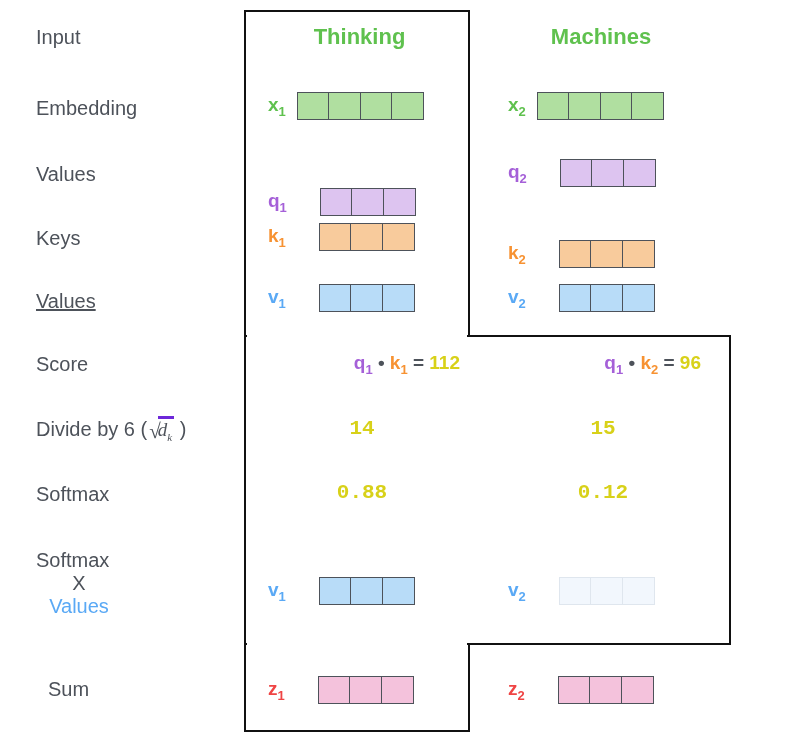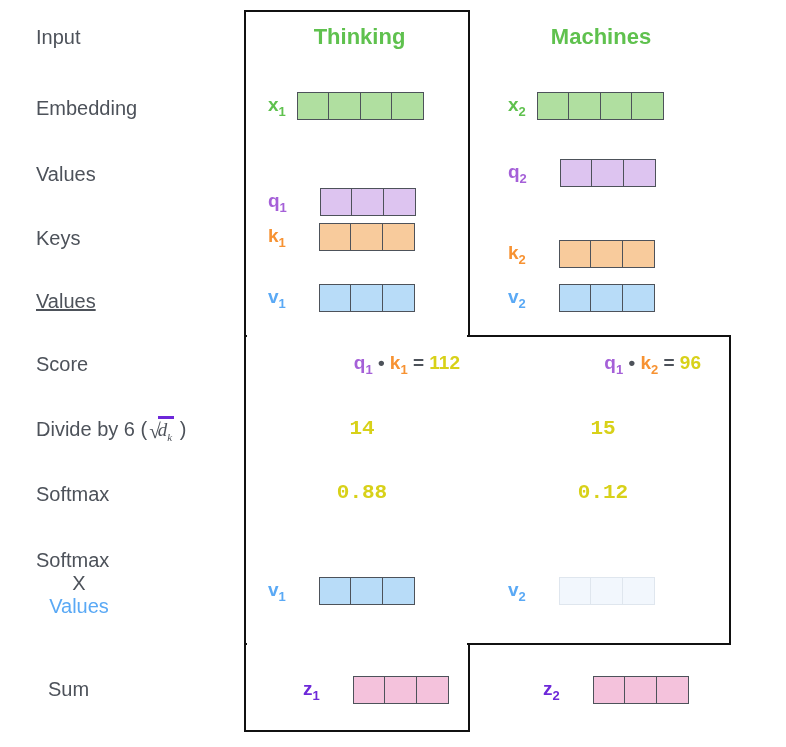--- a/index.html
+++ b/index.html
@@ -110,21 +110,21 @@
   .c-purple { background: #ddc4f0; }
   .c-orange { background: #f8cb9c; }
   .c-blue   { background: #b8dcf8; }
   .c-pink   { background: #f4c2dc; }
   .c-faded  { background: #f2f7fd; border-color: #dfe6ee; }
 
   .lbl-green  { color: #5fc14e; }
   .lbl-purple { color: #a560d8; }
   .lbl-orange { color: #f79232; }
   .lbl-blue   { color: #5aa9f5; }
-  .lbl-pink   { color: #6d28d9; margin-left: 35px; }
+  .lbl-pink   { color: #ef4444; }
 
   
   .word-head {
     position: absolute;
     font-size: 22px;
     font-weight: bold;
     color: #5fc14e;
     font-family: "Liberation Sans", sans-serif;
     text-align: center;
     white-space: nowrap;

